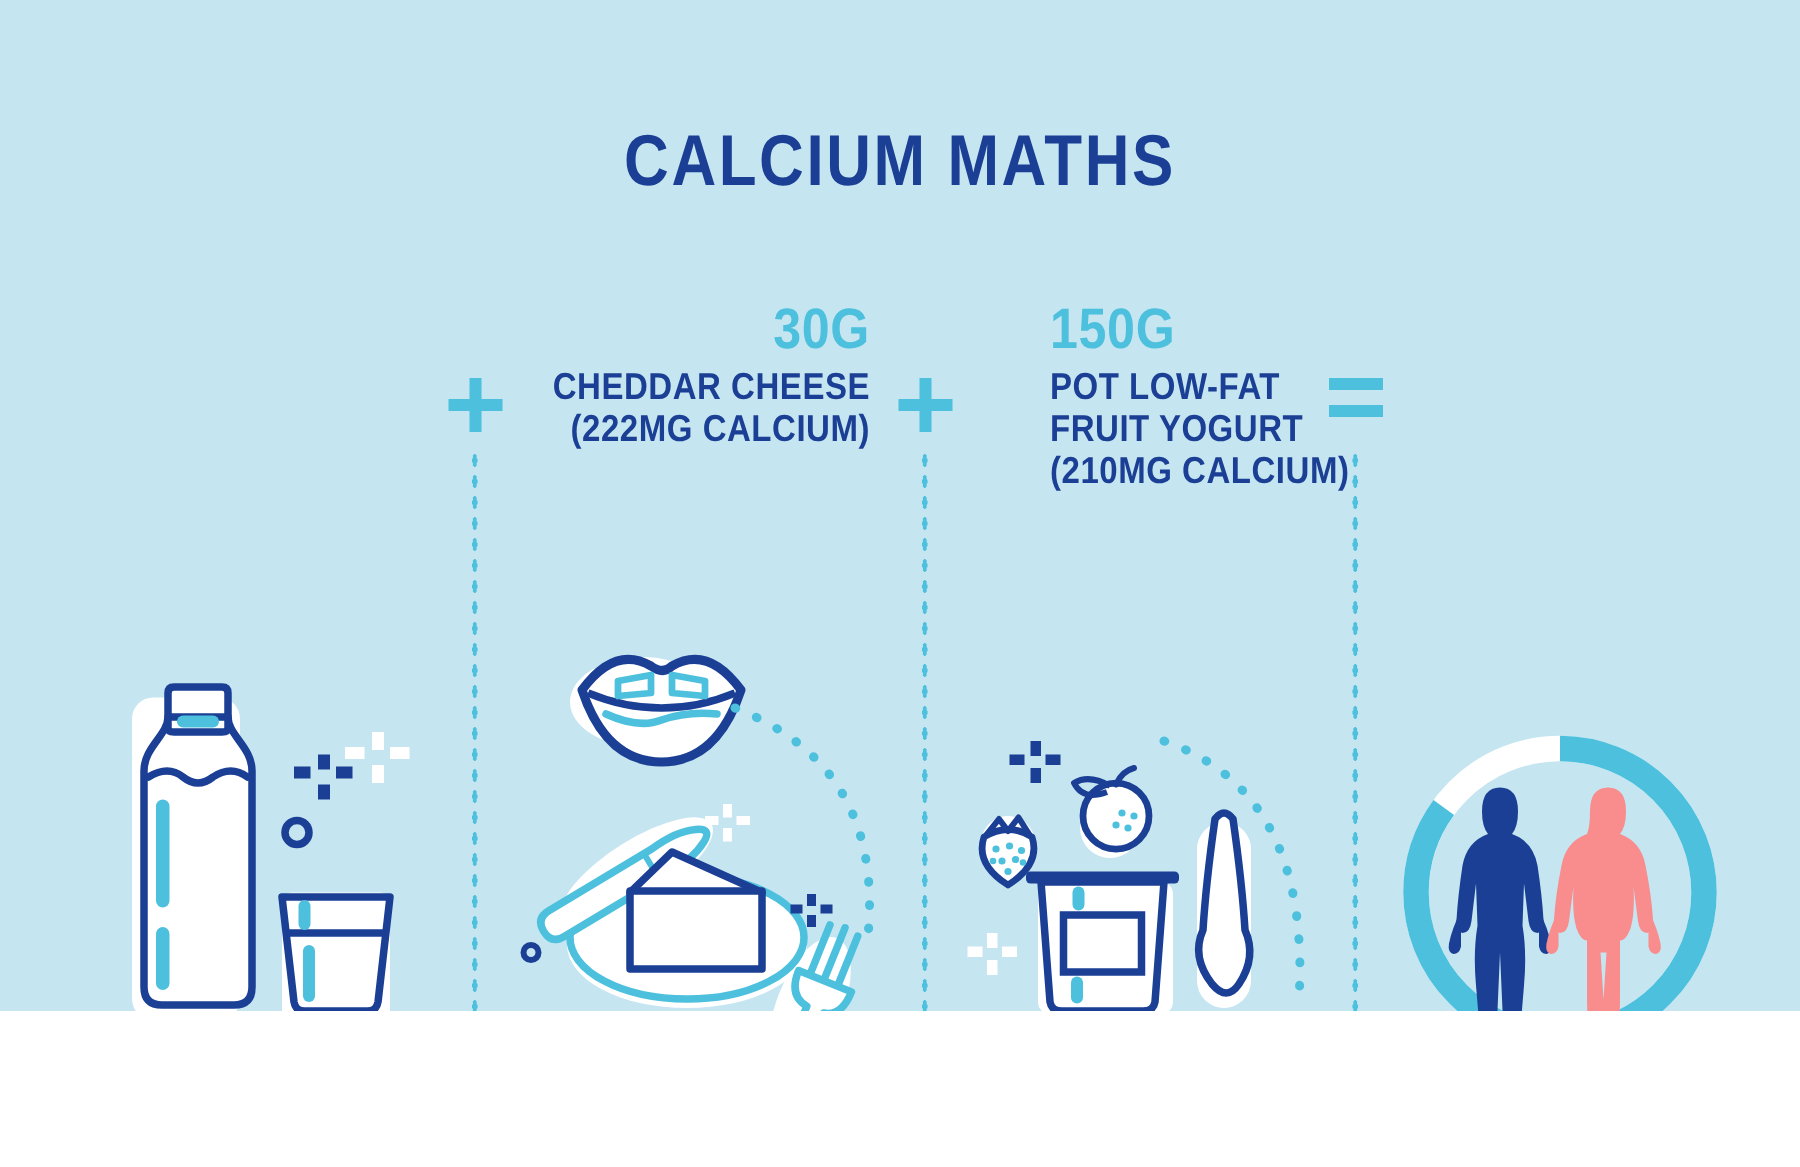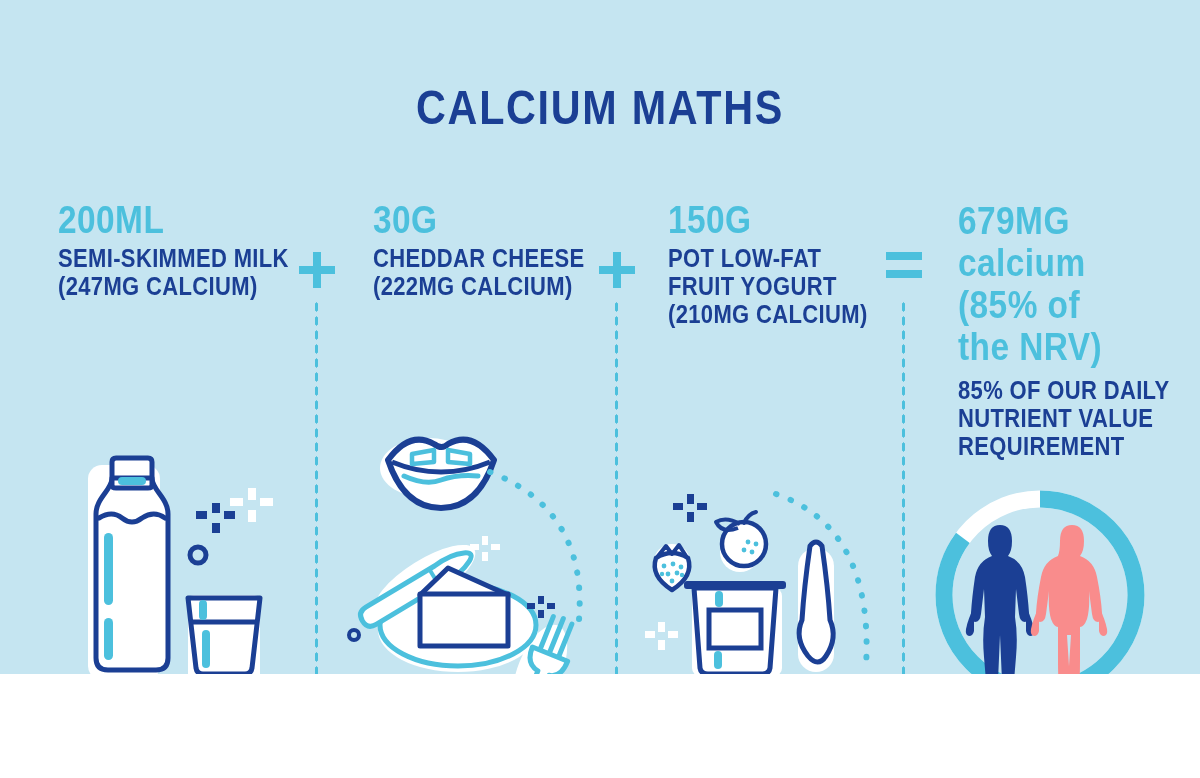--- a/index.html
+++ b/index.html
@@ -38,22 +38,22 @@
     line-height: 52px;
     white-space: nowrap;
   }
 
   
   .column {
     position: absolute;
     top: 200px;
   }
   #col-milk   { left: 58px;  width: 240px; }
-  #col-cheese { left: 373px; width: 250px; }
-  #col-yogurt { left: 668px; width: 235px; }
+  #col-cheese { left: 360px; width: 250px; text-align: right; }
+  #col-yogurt { left: 700px; width: 235px; }
   #col-total  { left: 958px; width: 220px; }
 
   .amount {
     font-family: "Liberation Sans Narrow", "Liberation Sans", sans-serif;
     font-size: 38px;
     font-weight: 700;
     color: #4cc0dd;
     letter-spacing: 0.5px;
     line-height: 40px;
     transform: scaleX(0.88);
@@ -134,50 +134,34 @@
   #illus-yogurt { left: 630px; top: 470px; }
   #illus-donut  { left: 930px; top: 485px; }
 </style>
 </head>
 <body>
 
 <div id="infographic">
 
   <div id="title">CALCIUM MATHS</div>
 
-  <div class="column" id="col-milk">
-    <div class="amount">200ML</div>
-    <div class="desc">SEMI-SKIMMED MILK</div>
-    <div class="desc">(247MG CALCIUM)</div>
-  </div>
 
   <div class="column" id="col-cheese">
     <div class="amount">30G</div>
     <div class="desc">CHEDDAR CHEESE</div>
     <div class="desc">(222MG CALCIUM)</div>
   </div>
 
   <div class="column" id="col-yogurt">
     <div class="amount">150G</div>
     <div class="desc">POT LOW-FAT</div>
     <div class="desc">FRUIT YOGURT</div>
     <div class="desc">(210MG CALCIUM)</div>
   </div>
 
-  <div class="column" id="col-total">
-    <div class="result-line">679MG</div>
-    <div class="result-line">calcium</div>
-    <div class="result-line">(85% of</div>
-    <div class="result-line">the NRV)</div>
-    <div id="result-sub-block">
-      <div class="result-sub">85% OF OUR DAILY</div>
-      <div class="result-sub">NUTRIENT VALUE</div>
-      <div class="result-sub">REQUIREMENT</div>
-    </div>
-  </div>
 
   <div class="operator" id="plus-1">
     <div class="plus-h"></div>
       <div class="plus-v"></div>
   </div>
   <div class="operator" id="plus-2">
     <div class="plus-h"></div>
       <div class="plus-v"></div>
   </div>
   <div class="operator" id="equals">

